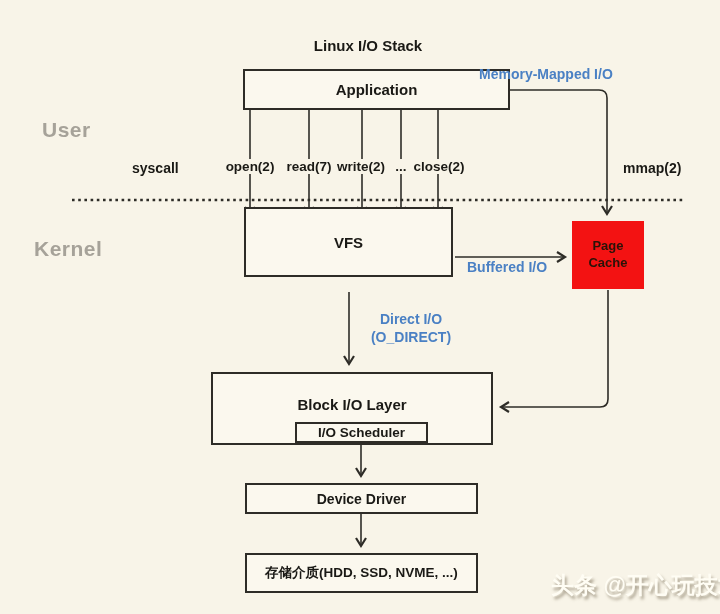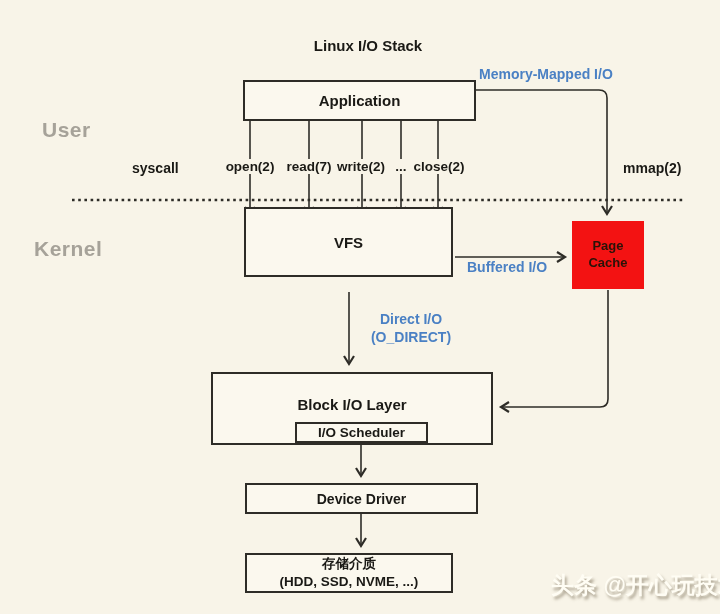--- a/index.html
+++ b/index.html
@@ -30,40 +30,40 @@
   .lbl{position:absolute;z-index:3;font-weight:bold;color:#1a1915;white-space:nowrap;}
   .lbl.blue{color:var(--accent-blue);}
   .lbl.region{color:var(--region-gray);font-size:21px;letter-spacing:0.5px;}
   .syscall-arg{
     transform:translateX(-50%);
     background:var(--background);
     padding:0 2px;
     font-size:13.5px;
   }
   .title{font-size:15px;}
-  .app-box{left:243px;top:69px;width:233px;height:41px;font-size:15px;margin-top:11px;}
+  .app-box{left:243px;top:69px;width:267px;height:41px;font-size:15px;}
   .vfs-box{left:244px;top:207px;width:209px;height:70px;font-size:15px;}
   .cache-box{
     left:572px;top:221px;width:72px;height:68px;
     background:var(--cache-red);border:none;
     color:var(--cache-text);font-size:13px;text-align:center;line-height:1.3;
     padding:16px 10px;
   }
   .block-box{left:211px;top:372px;width:282px;height:73px;font-size:15px;
     flex-direction:column;justify-content:flex-start;}
   .block-box .block-title{margin-top:22px;}
   .sched-box{
     position:absolute;left:82px;top:48px;width:133px;height:21px;
     border:2px solid var(--line);background:var(--box-fill);
     display:flex;align-items:center;justify-content:center;
     font-size:13.5px;
   }
   .driver-box{left:245px;top:483px;width:233px;height:31px;font-size:14px;}
-  .storage-box{left:245px;top:553px;width:208px;height:40px;font-size:13.5px;
-    flex-direction:column;line-height:1.35;}
+  .storage-box{left:245px;top:553px;width:233px;height:40px;font-size:13.5px;
+    flex-direction:row;line-height:1.35;}
   .watermark{
     position:absolute;z-index:4;left:551px;top:570px;
     font-size:23px;font-weight:bold;color:#fffdf4;
     text-shadow:2px 3px 3px rgba(120,108,85,0.6);
     white-space:nowrap;
   }
 </style>
 </head>
 <body>
 

